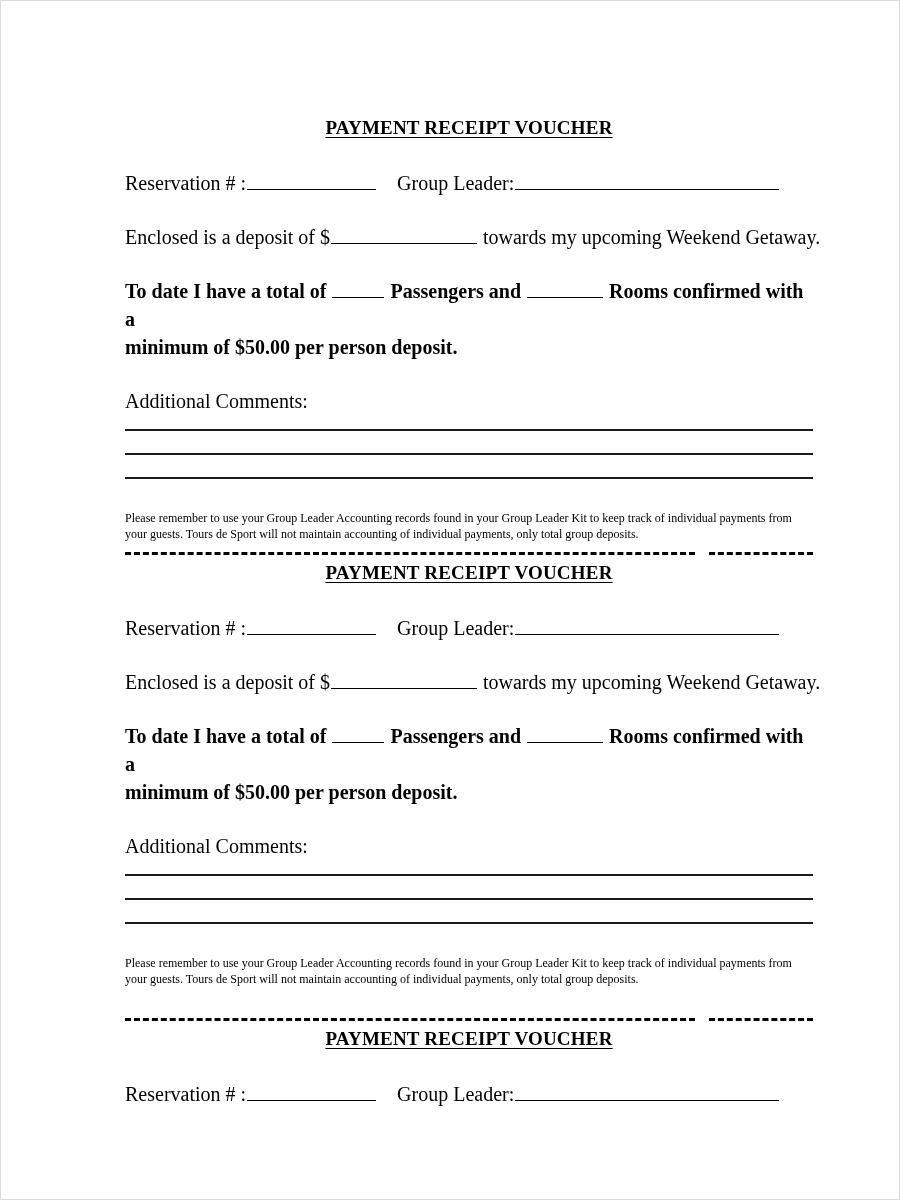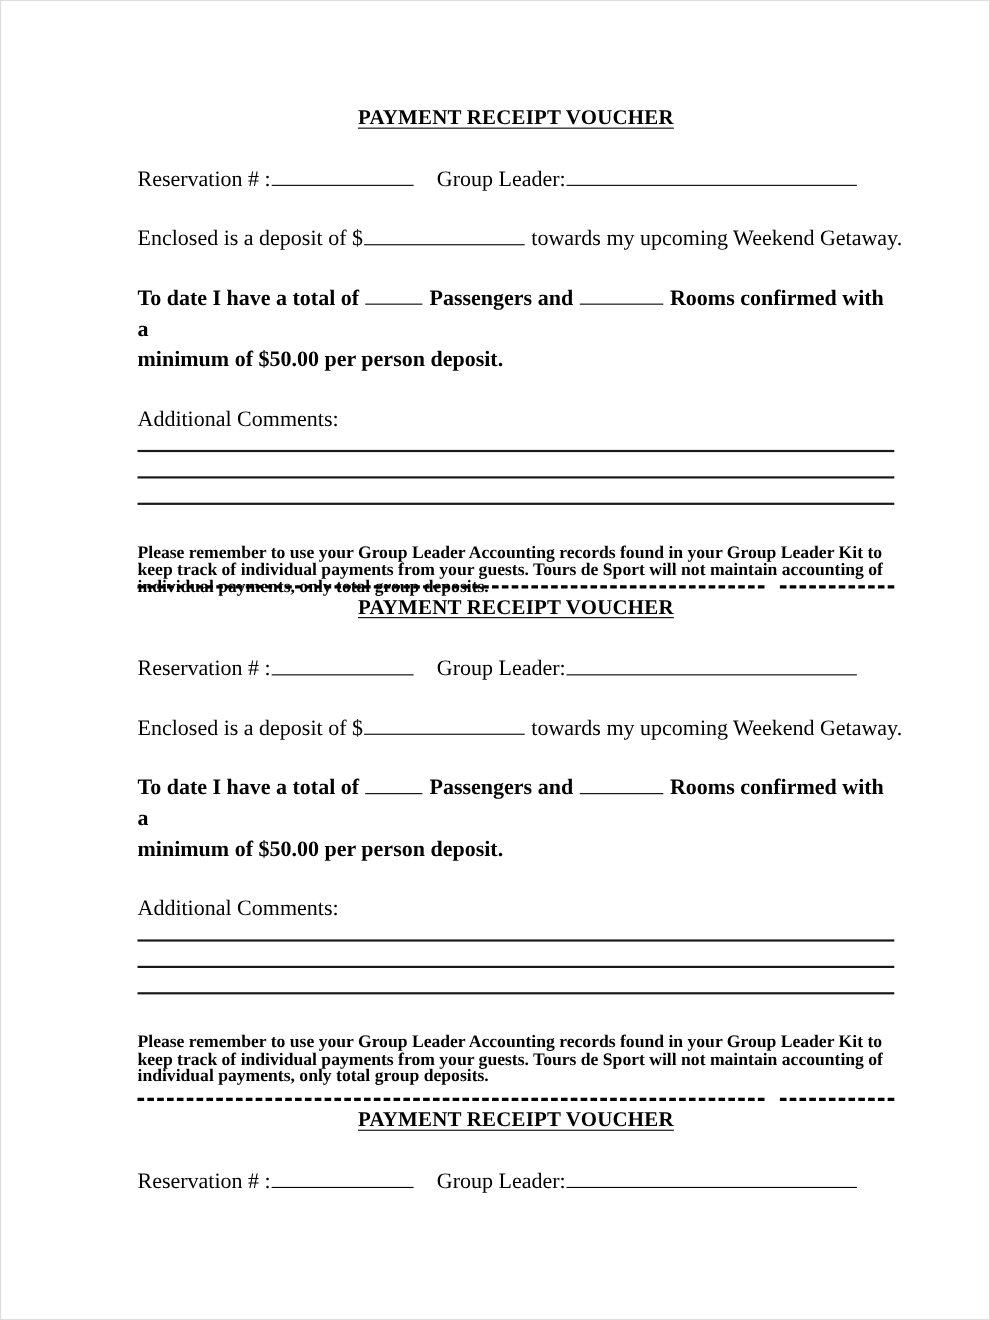--- a/index.html
+++ b/index.html
@@ -21,20 +21,21 @@
   .content {
     position: absolute;
     left: 124px;
     top: 0;
     width: 688px;
   }
 
   
   .voucher {
     position: relative;
+    margin-top: 20px;
   }
 
   .voucher-title {
     text-align: center;
     font-weight: bold;
     font-size: 19px;
     letter-spacing: 0.2px;
     text-decoration: underline;
     text-underline-offset: 3px;
     margin: 0;
@@ -75,24 +76,23 @@
   }
   .rule {
     height: 0;
     border-bottom: 2.2px solid #1a1a1a;
     width: 688px;
   }
   .rule + .rule { margin-top: 22px; }
 
   
   .fineprint {
-    font-size: 16px;
+    font-size: 12px;
     line-height: 15.5px;
     width: 682px;
-    font-weight: bold;
   }
 
   
   .separator {
     position: relative;
     height: 4px;
     width: 688px;
   }
   .separator .seg {
     position: absolute;

